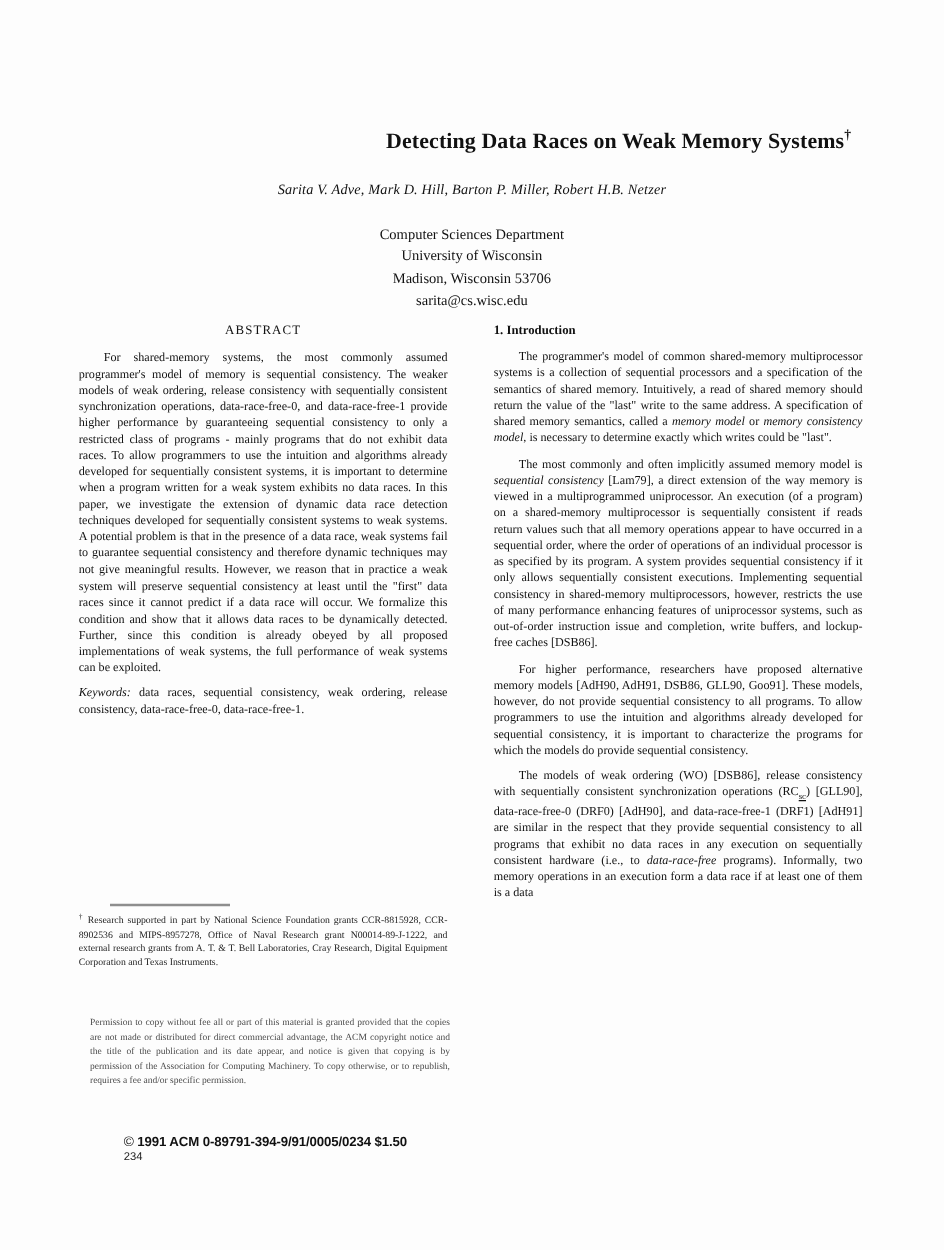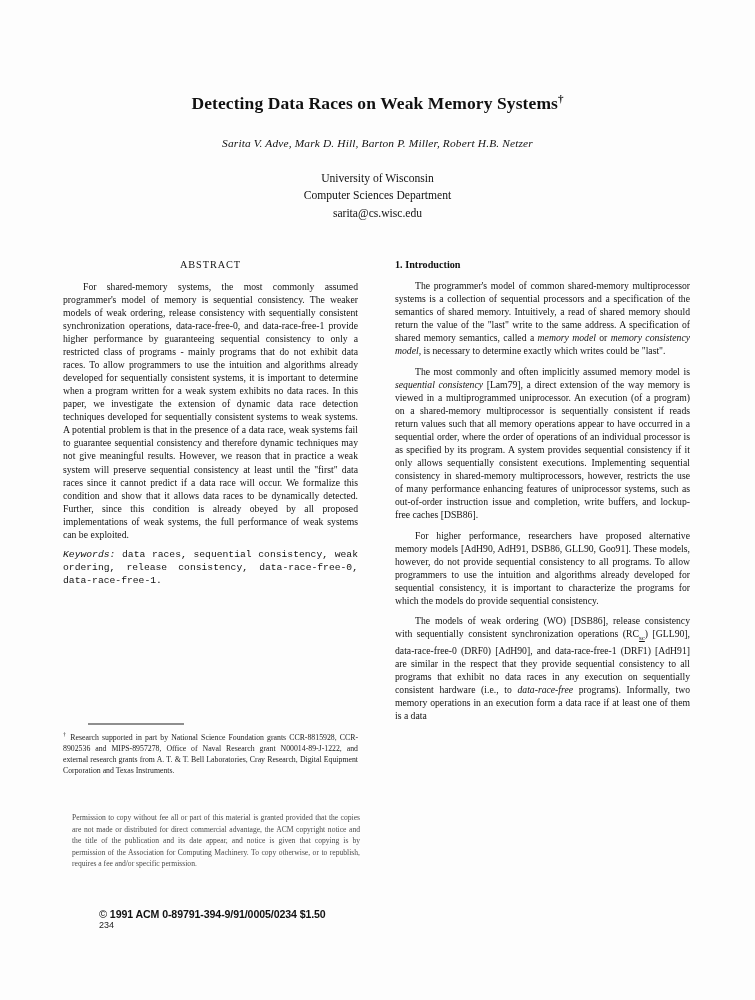--- a/index.html
+++ b/index.html
@@ -30,21 +30,22 @@
     left: 60px;
     top: 88px;
     width: 635px;
     text-align: center;
   }
   .paper-title {
     font-size: 17.5px;
     font-weight: bold;
     letter-spacing: .1px;
     line-height: 1.25;
-    margin: 4px;
+    margin: 14px;
+    text-align: right;
   }
   .paper-title .dagger {
     font-size: 11px;
     vertical-align: super;
     font-weight: bold;
   }
   .authors {
     margin-top: 22px;
     font-size: 11.4px;
     font-style: italic;
@@ -81,21 +82,21 @@
     font-weight: normal;
     letter-spacing: .9px;
     margin: 0 0 8px 0;
   }
   p.para {
     margin: 0 0 7.5px 0;
     text-indent: 20px;
     text-align: justify;
     hyphens: none;
   }
-  p.para.noindent { text-indent: 0; font-family: Liberation Mono, monospace; }
+  p.para.noindent { text-indent: 0; }
   .kw-label { font-style: italic; }
   i, .ital { font-style: italic; }
   sub { font-size: 7px; vertical-align: sub; text-decoration: underline; }
 
   
   .footnote-rule {
     position: absolute;
     left: 88px;
     top: 723px;
     width: 96px;
@@ -159,22 +160,23 @@
 <body>
 
 <div class="page">
 
   <div class="header">
     <h1 class="paper-title"><span>Detecting Data Races on Weak Memory Systems</span><span class="dagger">†</span></h1>
 
     <div class="authors">Sarita V. Adve, Mark D. Hill, Barton P. Miller, Robert H.B. Netzer</div>
 
     <div class="affiliation">
+      <div>Computer Sciences Department</div>
       <div>University of Wisconsin</div>
-      <div>Computer Sciences Department</div>
+      <div>Madison, Wisconsin 53706</div>
       <div>sarita@cs.wisc.edu</div>
     </div>
   </div>
 
   <div class="col col-left">
     <div class="abstract-head">ABSTRACT</div>
     <p class="para">For shared-memory systems, the most commonly assumed programmer's model of memory is sequential consistency. The weaker models of weak ordering, release consistency with sequentially consistent synchronization operations, data-race-free-0, and data-race-free-1 provide higher performance by guaranteeing sequential consistency to only a restricted class of programs - mainly programs that do not exhibit data races. To allow programmers to use the intuition and algorithms already developed for sequentially consistent systems, it is important to determine when a program written for a weak system exhibits no data races. In this paper, we investigate the extension of dynamic data race detection techniques developed for sequentially consistent systems to weak systems. A potential problem is that in the presence of a data race, weak systems fail to guarantee sequential consistency and therefore dynamic techniques may not give meaningful results. However, we reason that in practice a weak system will preserve sequential consistency at least until the "first" data races since it cannot predict if a data race will occur. We formalize this condition and show that it allows data races to be dynamically detected. Further, since this condition is already obeyed by all proposed implementations of weak systems, the full performance of weak systems can be exploited.</p>
     <p class="para noindent"><span class="kw-label">Keywords:</span><span> data races, sequential consistency, weak ordering, release consistency, data-race-free-0, data-race-free-1.</span></p>
   </div>
 

